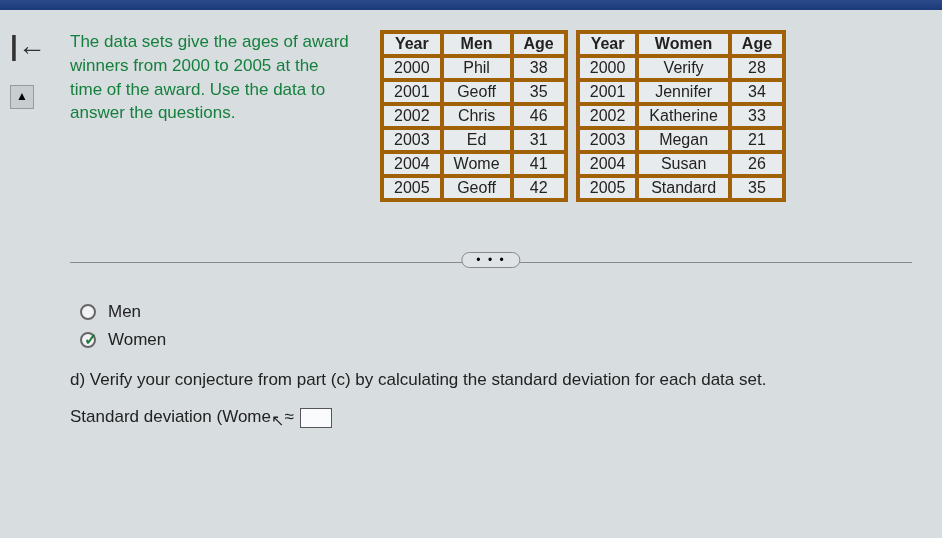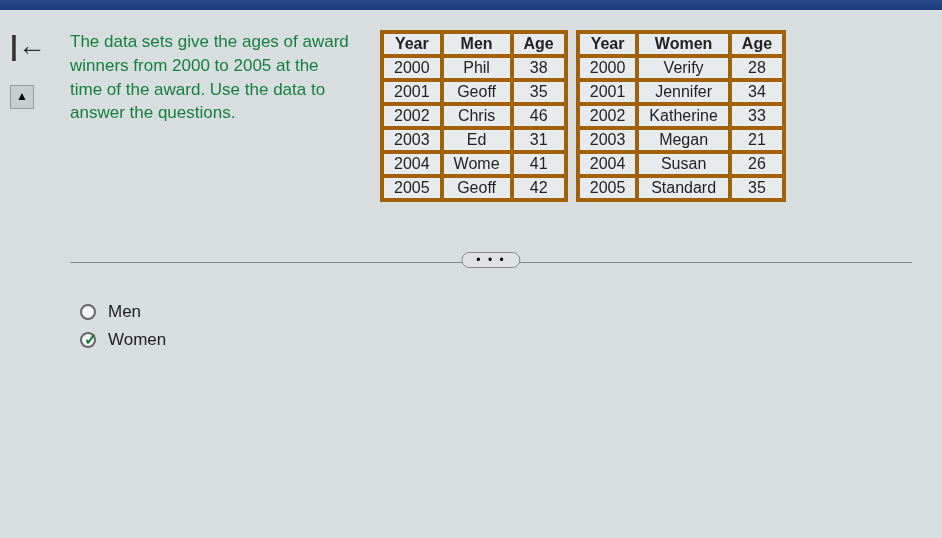--- a/index.html
+++ b/index.html
@@ -257,17 +257,22 @@
     <div class="opt">
       <span class="radio"></span>
       <span>Men</span>
     </div>
     <div class="opt">
       <span class="radio checked"></span>
       <span>Women</span>
     </div>
   </div>
 
+  <div class="part-d">d) Verify your conjecture from part (c) by calculating the standard deviation for each data set.</div>
 
   <div class="answer-lines">
+    <div>
+      <span>Standard deviation (Wome</span><span class="cursor-img">↖</span><span>≈</span>
+      <span class="inputbox"></span>
+    </div>
   </div>
 
 </div>
 
 </body></html>

